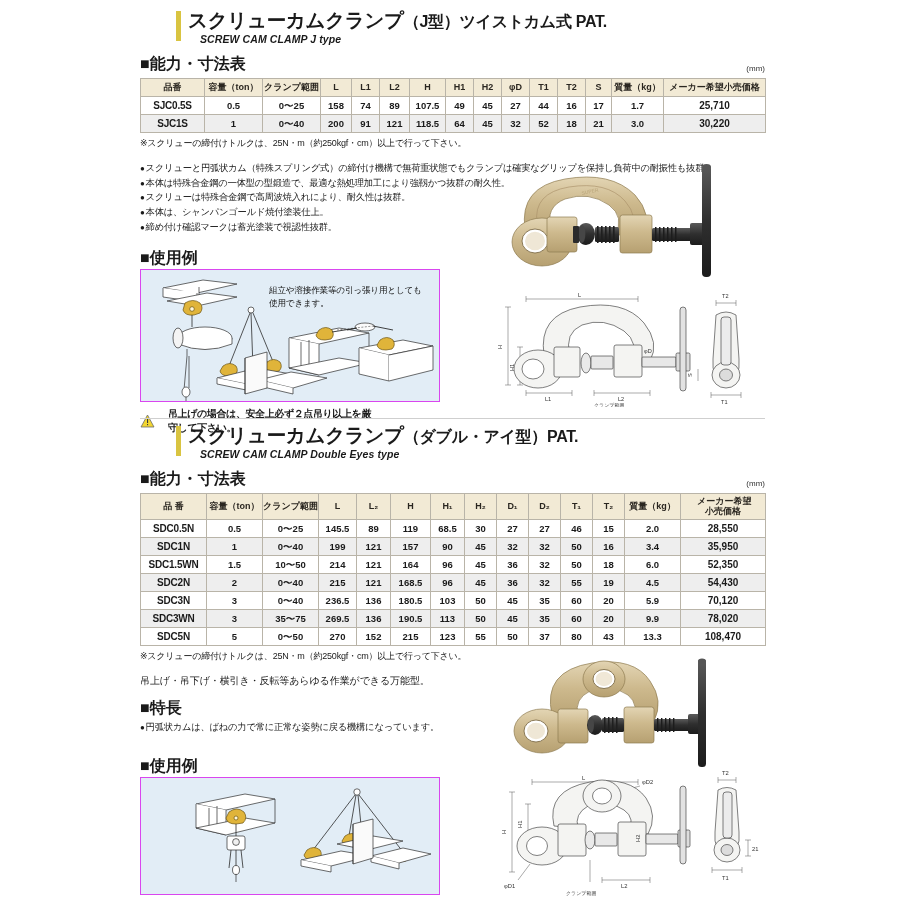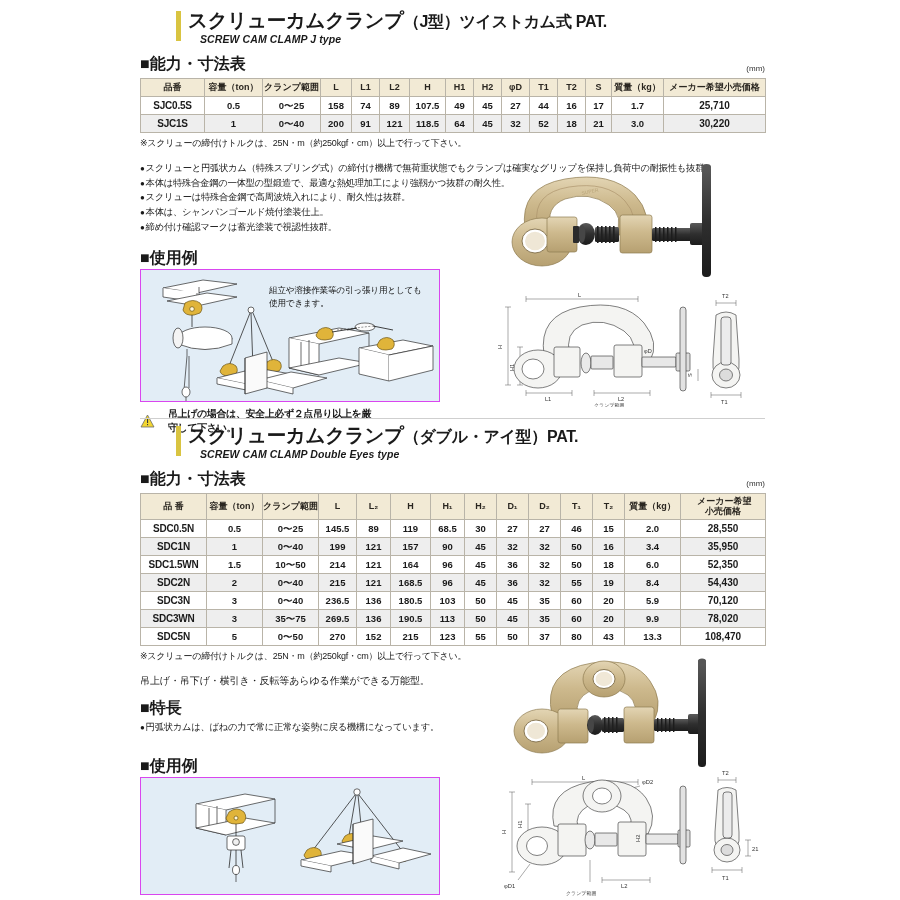--- a/index.html
+++ b/index.html
@@ -588,21 +588,21 @@
             <td>0〜40</td>
             <td>215</td>
             <td>121</td>
             <td>168.5</td>
             <td>96</td>
             <td>45</td>
             <td>36</td>
             <td>32</td>
             <td>55</td>
             <td>19</td>
-            <td>8.4</td>
+            <td>4.5</td>
             <td class="price">54,430</td>
           </tr>
           <tr>
             <td class="model">SDC3N</td>
             <td>3</td>
             <td>0〜40</td>
             <td>236.5</td>
             <td>136</td>
             <td>180.5</td>
             <td>103</td>

